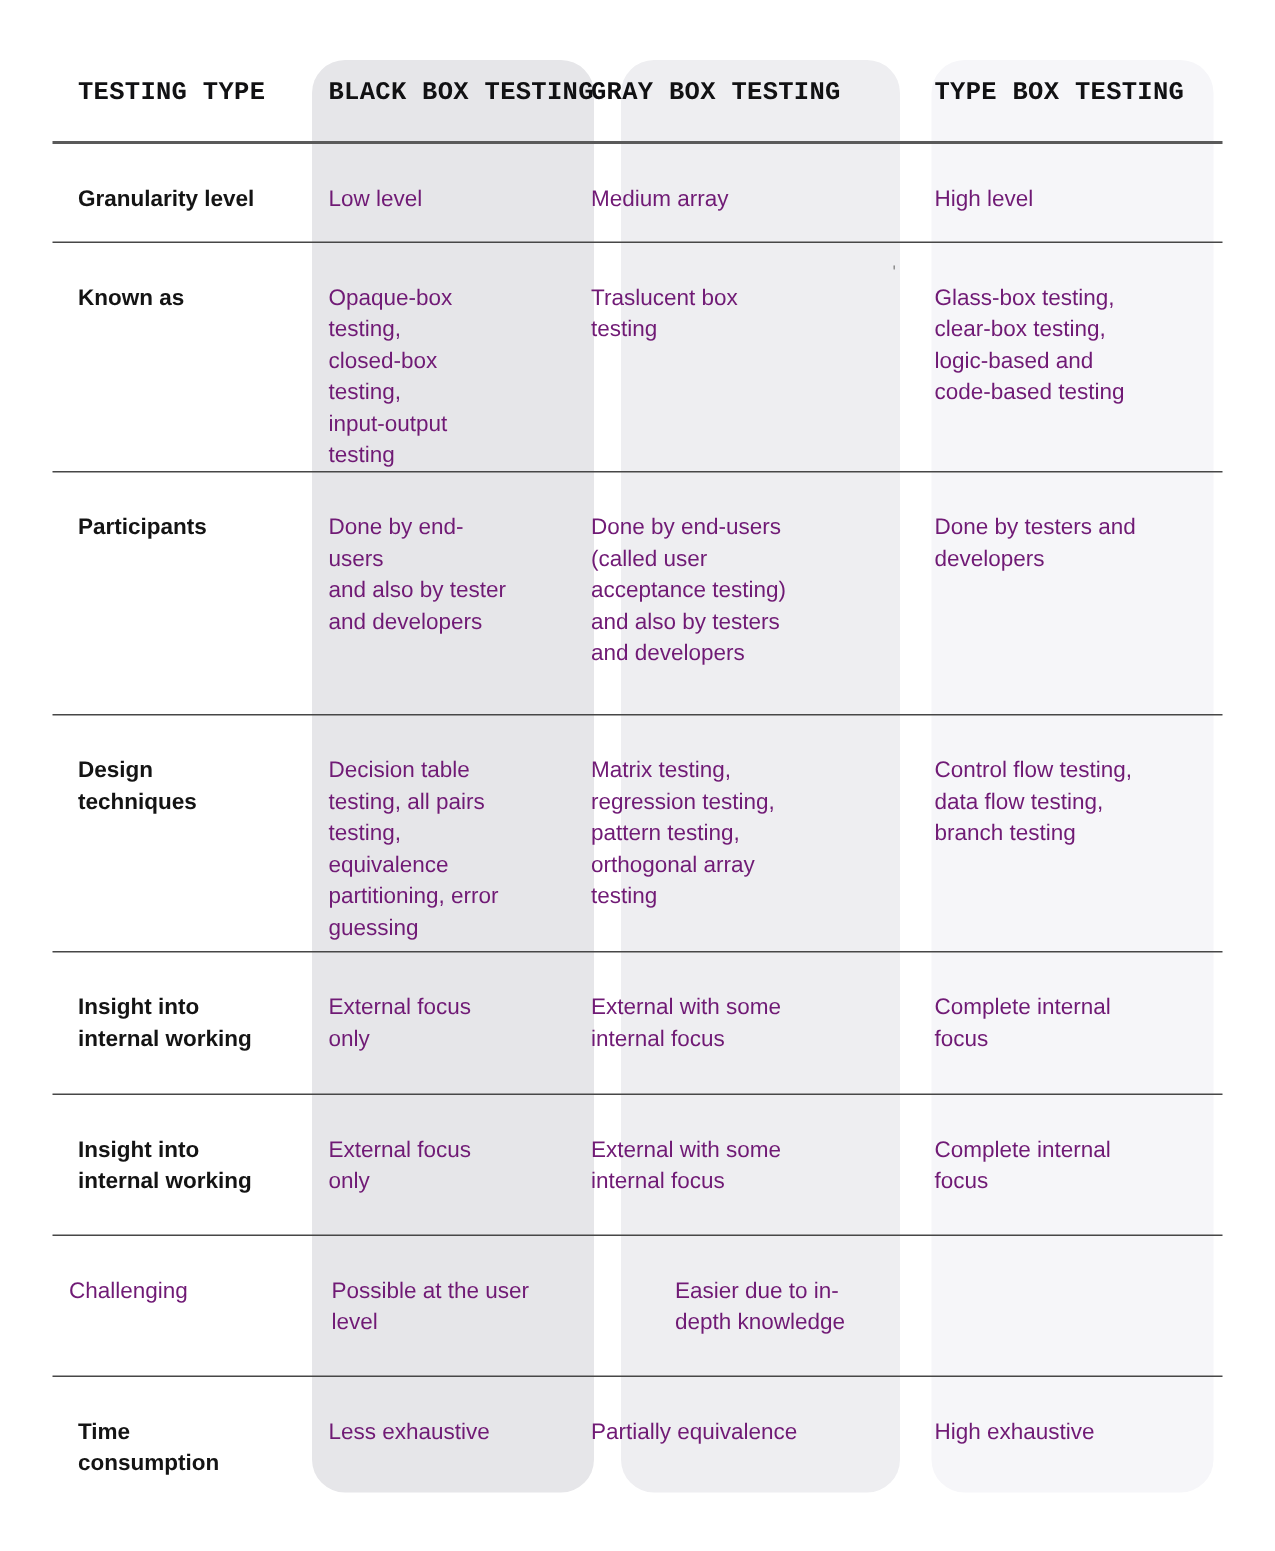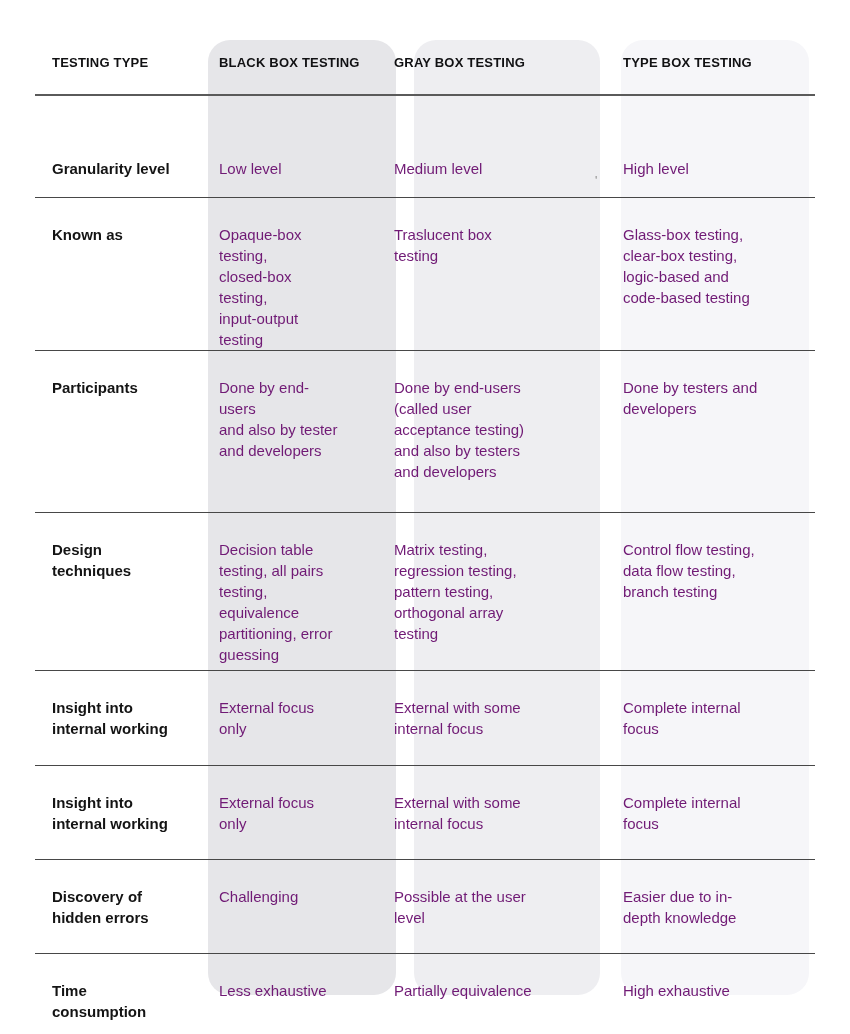--- a/index.html
+++ b/index.html
@@ -34,21 +34,21 @@
     align-items: flex-start;
     border-bottom: 1px solid #474747;
     box-sizing: border-box;
   }
   .row.header {
     min-height: 96px;
     align-items: flex-end;
     border-bottom: 2px solid #5a5a5a;
     padding-bottom: 21px;
   }
-  .r0 { min-height: 66px; margin-top: 36px; }
+  .r0 { min-height: 66px; }
   .r1 { min-height: 133px; }
   .r2 { min-height: 162px; }
   .r3 { min-height: 158px; }
   .r4 { min-height: 95px; }
   .r5 { min-height: 94px; }
   .r6 { min-height: 94px; }
   .r7 { min-height: 136px; border-bottom: none; }
 
   .cell {
     box-sizing: border-box;
@@ -60,24 +60,25 @@
   }
   .row.header .cell { padding-top: 0; }
   .c-label { width: 173px; padding-left: 17px; font-weight: bold; color: #141414; }
   .c-black { width: 152px; padding-left: 11px; }
   .c-gray  { width: 212px; padding-left: 16px; margin-left: 18px; }
   .c-white { width: 188px; padding-left: 12px; margin-left: 21px; }
   .c-black, .c-gray, .c-white { color: #701a75; }
 
   .th {
     font-weight: bold;
-    font-size: 13px;
+    font-size: 17px;
     letter-spacing: 0.2px;
     color: #111113;
     white-space: nowrap;
+    font-family: Liberation Mono, monospace;
   }
   .stray {
     position: absolute;
     left: 595px;
     top: 174px;
     font-size: 12px;
     color: #8a8a8a;
   }
 </style>
 </head>
@@ -96,21 +97,21 @@
     <div class="row header">
       <div class="cell c-label th">TESTING TYPE</div>
       <div class="cell c-black th">BLACK BOX TESTING</div>
       <div class="cell c-gray th">GRAY BOX TESTING</div>
       <div class="cell c-white th">TYPE BOX TESTING</div>
     </div>
 
     <div class="row r0">
       <div class="cell c-label">Granularity level</div>
       <div class="cell c-black">Low level</div>
-      <div class="cell c-gray">Medium level</div>
+      <div class="cell c-gray">Medium array</div>
       <div class="cell c-white">High level</div>
     </div>
 
     <div class="row r1">
       <div class="cell c-label">Known as</div>
       <div class="cell c-black">Opaque-box testing,
 closed-box testing,
 input-output testing</div>
       <div class="cell c-gray">Traslucent box
 testing</div>
@@ -166,22 +167,20 @@
       <div class="cell c-label">Insight into
 internal working</div>
       <div class="cell c-black">External focus only</div>
       <div class="cell c-gray">External with some
 internal focus</div>
       <div class="cell c-white">Complete internal
 focus</div>
     </div>
 
     <div class="row r6">
-      <div class="cell c-label">Discovery of
-hidden errors</div>
       <div class="cell c-black">Challenging</div>
       <div class="cell c-gray">Possible at the user
 level</div>
       <div class="cell c-white">Easier due to in-
 depth knowledge</div>
     </div>
 
     <div class="row r7">
       <div class="cell c-label">Time
 consumption</div>

